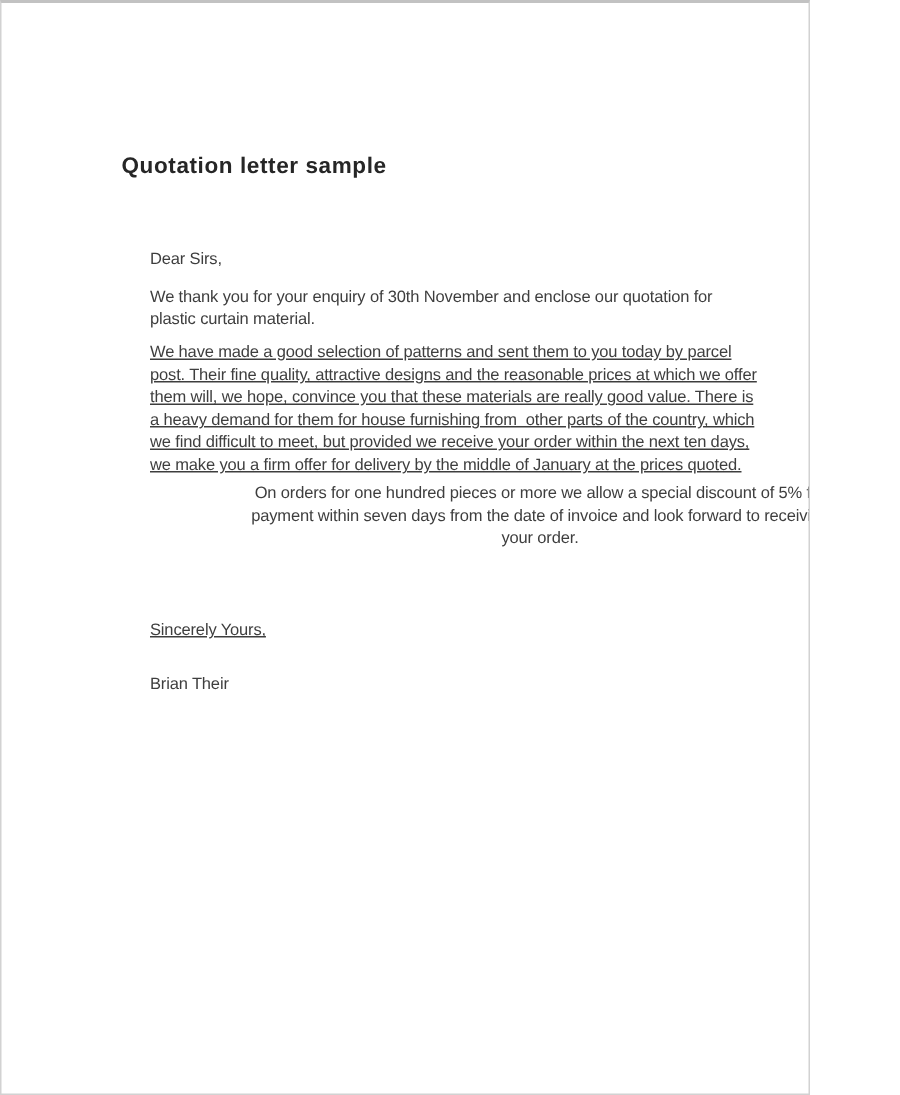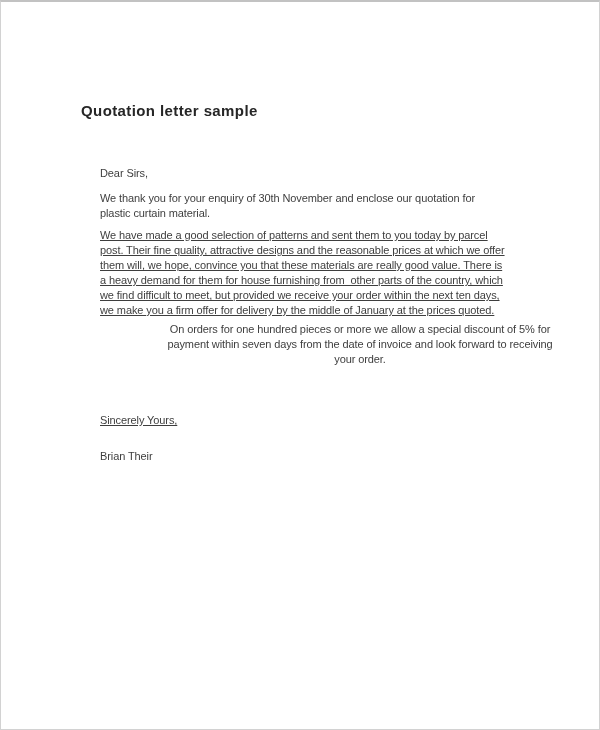--- a/index.html
+++ b/index.html
@@ -3,21 +3,21 @@
 <meta charset="utf-8">
 <style>
   html, body {
     margin: 0;
     padding: 0;
     background: #ffffff;
     font-family: "Liberation Sans", "DejaVu Sans", sans-serif;
   }
   .page {
     position: relative;
-    width: 600px;
+    width: 540px;
     height: 730px;
     box-sizing: border-box;
     background: #ffffff;
     border: 1px solid #d2d2d2;
     border-top: 2px solid #c2c2c2;
     overflow: hidden;
   }
   .doc-title {
     position: absolute;
     left: 80px;

